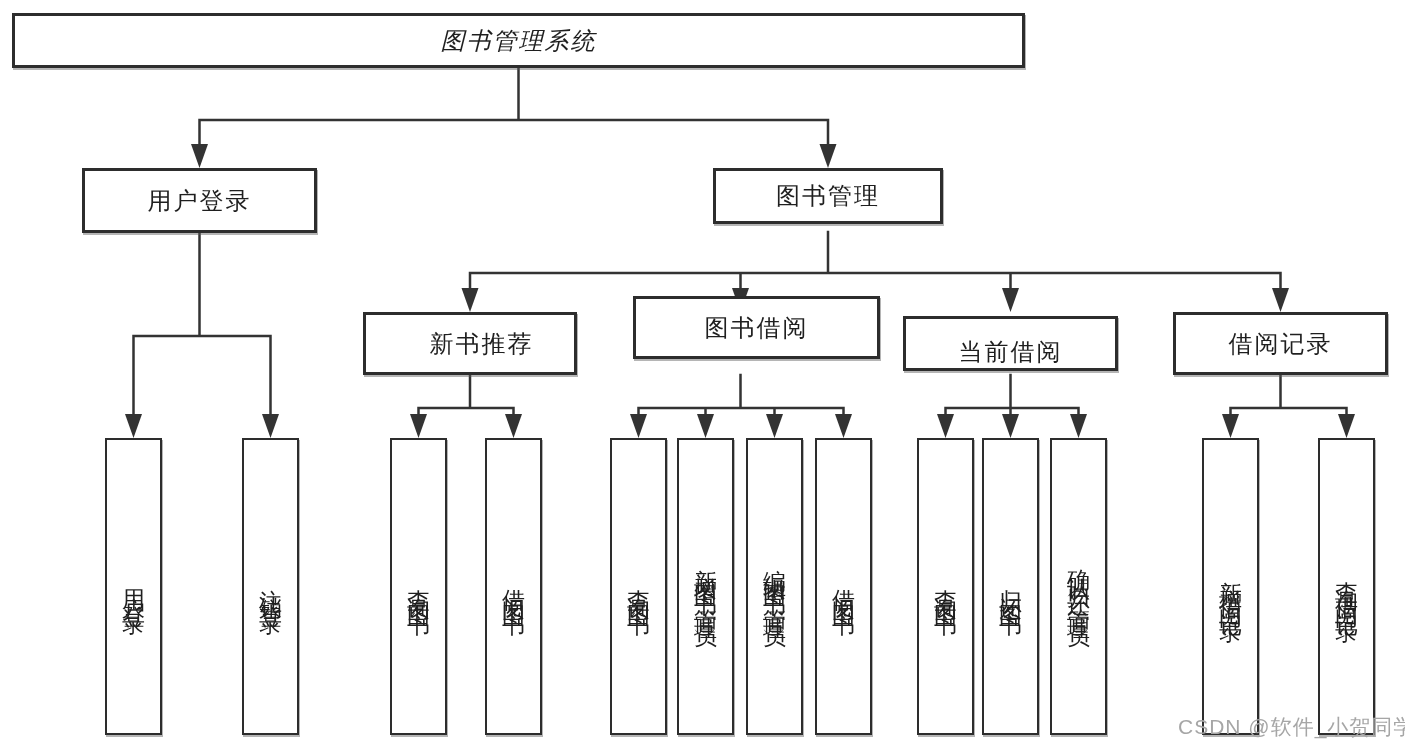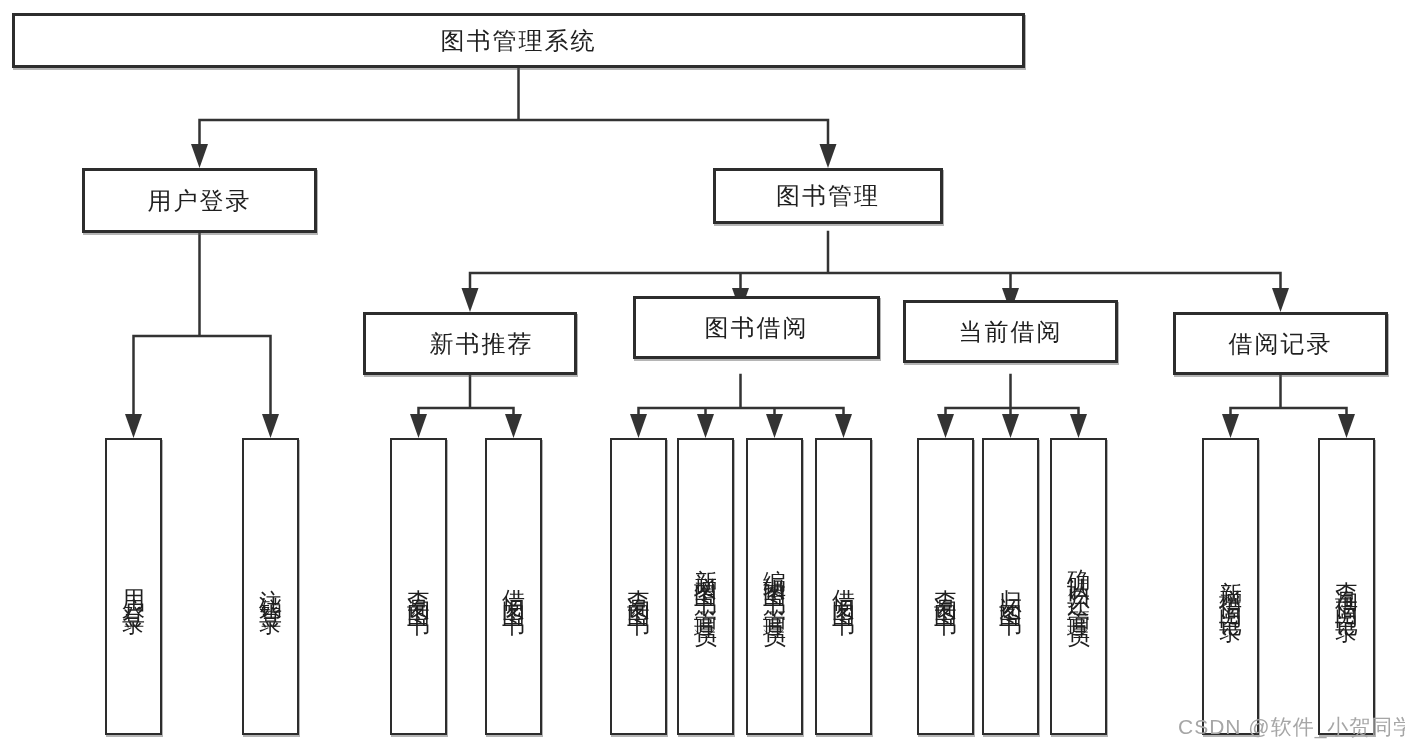--- a/index.html
+++ b/index.html
@@ -31,26 +31,26 @@
     font-size:23px;
   }
   .vtext{
     writing-mode:vertical-rl;
     text-orientation:mixed;
     letter-spacing:8px;
     line-height:1;
     white-space:nowrap;
   }
   
-  #root-box   {left:12px;  top:13px;  width:1013px; height:55px;}
+  #root-box   {left:12px;  top:13px;  width:1013px; height:55px;font-style:italic;}
   #l2-login   {left:82px;  top:168px; width:235px;  height:65px;}
   #l2-mgmt    {left:713px; top:168px; width:230px;  height:56px;}
   #l3-newrec  {left:363px; top:312px; width:214px;  height:63px;padding-left:23px;}
   #l3-borrow  {left:633px; top:296px; width:247px;  height:63px;justify-content:center;}
-  #l3-current {left:903px; top:300px; width:215px;  height:63px;}
+  #l3-current {left:903px; top:316px; width:215px;  height:55px;align-items:flex-end;}
   #l3-records {left:1173px;top:312px; width:215px;  height:63px;}
   .leaf{top:438px;width:57px;height:297px;}
   #leaf-a1{left:105px;} #leaf-a2{left:242px;}
   #leaf-b1{left:390px;} #leaf-b2{left:485px;}
   #leaf-c1{left:610px;} #leaf-c2{left:677px;} #leaf-c3{left:746px;} #leaf-c4{left:815px;}
   #leaf-d1{left:917px;} #leaf-d2{left:982px;} #leaf-d3{left:1050px;}
   #leaf-e1{left:1202px;} #leaf-e2{left:1318px;}
   #watermark{
     position:absolute;left:1178px;top:713px;
     font-size:21px;color:#a6a6a6;letter-spacing:1px;

